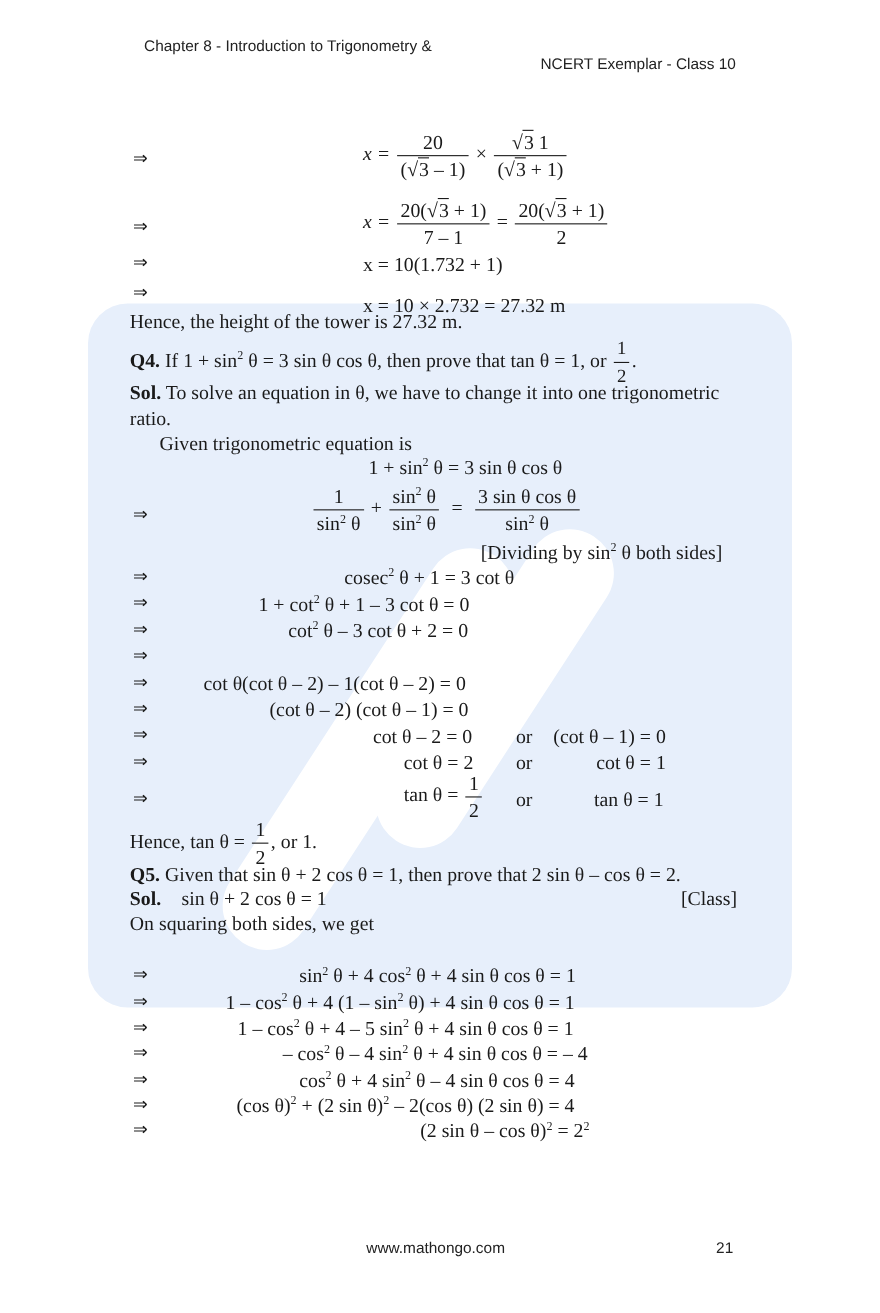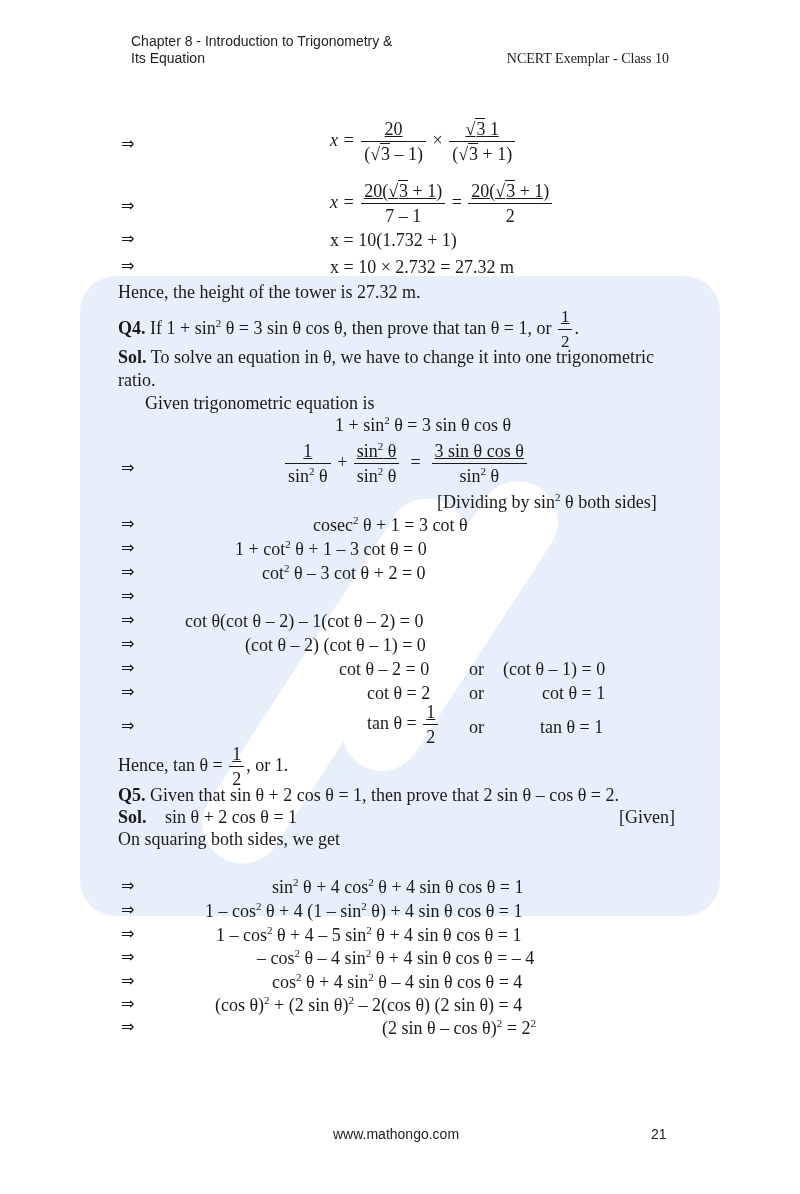--- a/index.html
+++ b/index.html
@@ -2,49 +2,48 @@
 <html><head>
   <meta charset="utf-8">
   <style>
     html, body { margin: 0; padding: 0; }
     body {
       width: 800px; height: 1194px; background: #ffffff; position: relative; overflow: hidden;
       font-family: "Liberation Serif", "DejaVu Serif", serif; color: #1a1a1a;
     }
     .header { position: absolute; top: 33px; left: 131px; right: 131px; font-family: "Liberation Sans", "DejaVu Sans", sans-serif; font-size: 14px; line-height: 17px; color: #222; }
     .header-left { position: absolute; left: 0; top: 0; }
-    .header-right { position: absolute; right: 0; top: 17px; font-family: Liberation Serif, serif; }
+    .header-right { position: absolute; right: 0; top: 17px; }
     .footer { position: absolute; top: 1126px; left: 0; width: 800px; font-family: "Liberation Sans", "DejaVu Sans", sans-serif; font-size: 14px; color: #222; }
     .footer-url { position: absolute; left: 333px; }
     .footer-page { position: absolute; left: 651px; }
 
     .watermark { position: absolute; left: 80px; top: 276px; width: 640px; height: 640px; border-radius: 36px; background: #e7effb; overflow: hidden; }
     .stroke { position: absolute; background: #ffffff; border-radius: 60px; transform: rotate(33deg); }
     .stroke.s1 { left: 215px; top: 195px; width: 80px; height: 420px; }
     .stroke.s2 { left: 330px; top: 185px; width: 80px; height: 330px; }
     .stroke.s3 { left: 395px; top: 210px; width: 40px; height: 160px; opacity: 0.6; }
 
     .content { position: absolute; left: 0; top: 0; width: 800px; height: 1194px; font-size: 18px; }
     .line { position: absolute; white-space: nowrap; line-height: 22px; }
     .arrow { position: absolute; left: 121px; font-family: "DejaVu Sans", sans-serif; font-size: 16px; }
     .bold { font-weight: bold; }
     .ital { font-style: italic; }
     sup { font-size: 11px; vertical-align: 7px; line-height: 0; }
     .frac { display: inline-block; vertical-align: middle; text-align: center; margin: 0 2px; }
-    .frac .num { display: block; padding: 0 3px 1px; border-bottom: 1px solid #1a1a1a; line-height: 22px; text-decoration: underline; }
+    .frac .num { display: block; padding: 0 3px 1px; border-bottom: 1px solid #1a1a1a; line-height: 22px; }
     .frac .den { display: block; padding: 1px 3px 0; line-height: 22px; }
     .sqrt { border-top: 1px solid #1a1a1a; padding-left: 1px; }
   </style>
 </head>
 <body>
 
 <div class="header">
   <div class="header-left">
     <div>Chapter 8 - Introduction to Trigonometry &amp;</div>
-    <div>Its Equation</div>
   </div>
   <div class="header-right">NCERT Exemplar - Class 10</div>
 </div>
 
 <div class="watermark">
   <div class="stroke s1"></div>
   <div class="stroke s2"></div>
   <div class="stroke s3"></div>
 </div>
 
@@ -74,21 +73,21 @@
     <span>=</span>
     <span class="frac">
       <span class="num"><span>20(√</span><span class="sqrt">3</span><span> + 1)</span></span>
       <span class="den">2</span>
     </span>
   </div>
 
   <div class="arrow" style="top:229px">⇒</div>
   <div class="line" style="left:330px; top:229px">x = 10(1.732 + 1)</div>
   <div class="arrow" style="top:256px">⇒</div>
-  <div class="line" style="left:330px; top:256px">x = 10 × 2.732 = 27.32 m</div>
+  <div class="line" style="left:330px; top:267px">x = 10 × 2.732 = 27.32 m</div>
 
   <div class="line" style="left:118px; top:281px">Hence, the height of the tower is 27.32 m.</div>
 
   <div class="line" style="left:118px; top:306px">
     <span class="bold">Q4.</span><span> If 1 + sin</span><sup>2</sup><span> θ = 3 sin θ cos θ, then prove that tan θ = 1, or </span>
     <span class="frac" style="font-size:17px"><span class="num">1</span><span class="den">2</span></span><span>.</span>
   </div>
   <div class="line" style="left:118px; top:346px">
     <span class="bold">Sol.</span><span> To solve an equation in θ, we have to change it into one trigonometric</span>
   </div>
@@ -137,21 +136,21 @@
   <div class="line" style="left:540px; top:716px">tan θ = 1</div>
 
   <div class="line" style="left:118px; top:743px">
     <span>Hence, tan θ =</span>
     <span class="frac"><span class="num">1</span><span class="den">2</span></span><span>, or 1.</span>
   </div>
 
   <div class="line" style="left:118px; top:784px"><span class="bold">Q5.</span><span> Given that sin θ + 2 cos θ = 1, then prove that 2 sin θ – cos θ = 2.</span></div>
   <div class="line" style="left:118px; top:806px"><span class="bold">Sol.</span></div>
   <div class="line" style="left:165px; top:806px">sin θ + 2 cos θ = 1</div>
-  <div class="line" style="left:619px; top:806px">[Given]</div>
+  <div class="line" style="left:619px; top:806px">[Class]</div>
   <div class="line" style="left:118px; top:828px">On squaring both sides, we get</div>
 
 
   <div class="arrow" style="top:876px">⇒</div>
   <div class="line" style="left:272px; top:876px"><span>sin</span><sup>2</sup><span> θ + 4 cos</span><sup>2</sup><span> θ + 4 sin θ cos θ = 1</span></div>
 
   <div class="arrow" style="top:900px">⇒</div>
   <div class="line" style="left:205px; top:900px"><span>1 – cos</span><sup>2</sup><span> θ + 4 (1 – sin</span><sup>2</sup><span> θ) + 4 sin θ cos θ = 1</span></div>
 
   <div class="arrow" style="top:924px">⇒</div>

